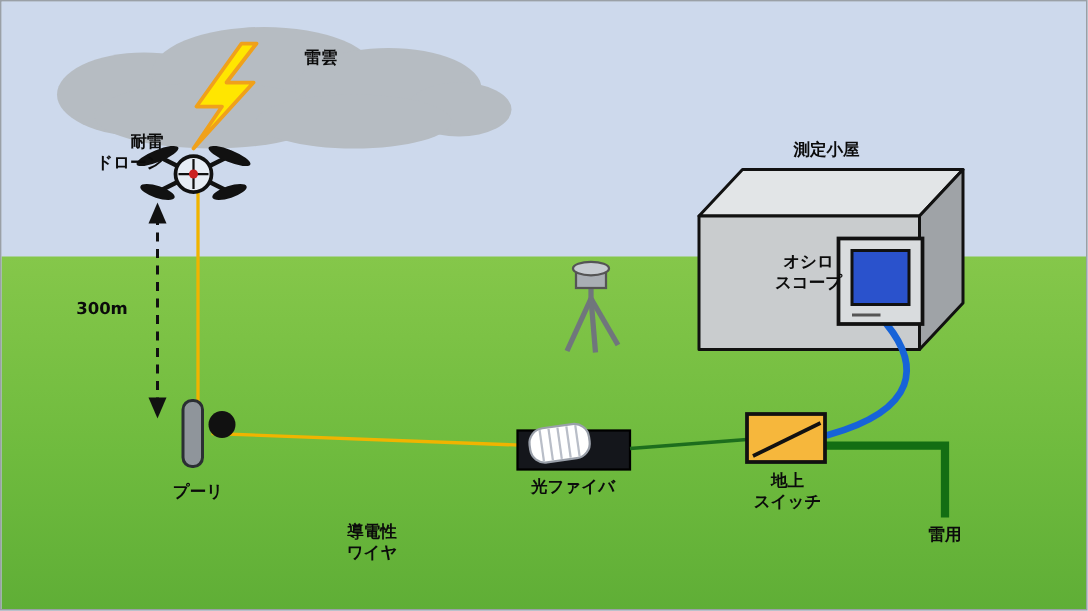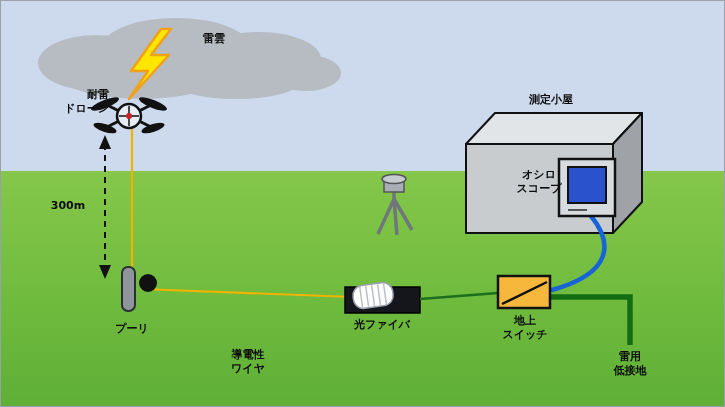--- a/index.html
+++ b/index.html
@@ -140,15 +140,14 @@
   </div>
 
 
   <div class="lbl" style="left:483px; top:313px; width:82px;">
     <span class="ln">地上</span>
     <span class="ln">スイッチ</span>
   </div>
 
   <div class="lbl" style="left:586px; top:349px; width:86px;">
     <span class="ln">雷用</span>
-    <span class="ln">低接地</span>
   </div>
 </div>
 
 </body></html>

